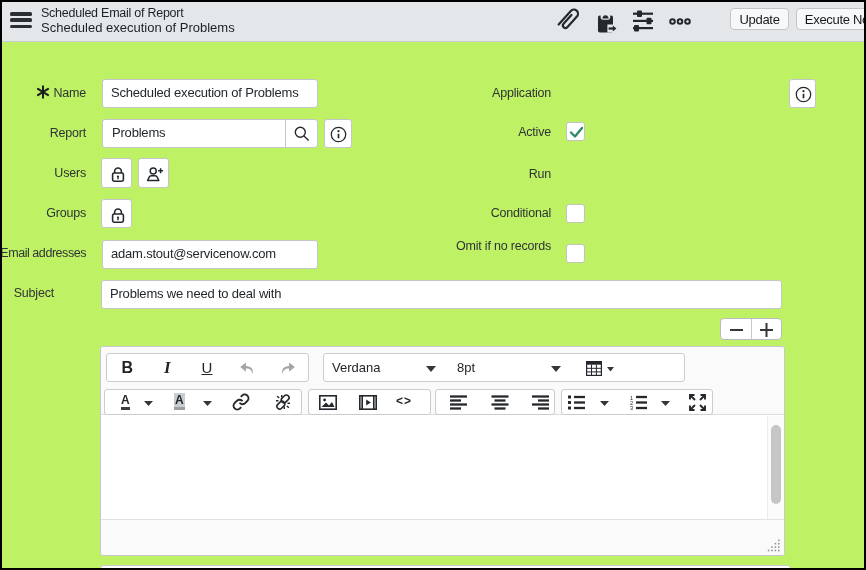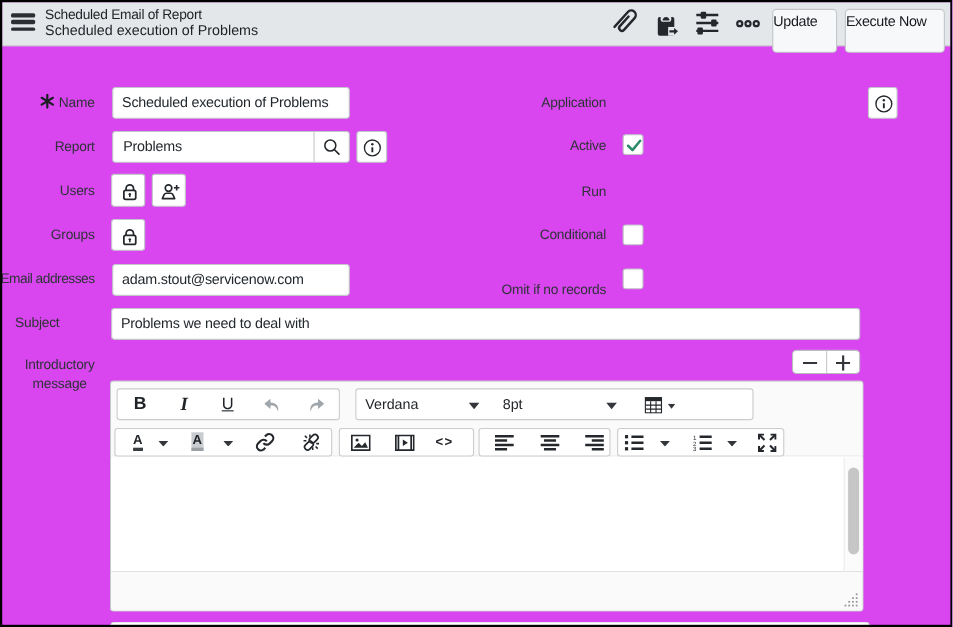--- a/index.html
+++ b/index.html
@@ -1,27 +1,27 @@
 <!DOCTYPE html>
 <html><head>
 <meta charset="utf-8">
 <style>
   * { margin:0; padding:0; box-sizing:border-box; }
   html,body { width:866px; height:570px; background:#fff; font-family:"Liberation Sans", sans-serif; }
-  #page { position:relative; width:866px; height:570px; background:#d946ef; overflow:hidden; }
+  #page { position:relative; width:866px; height:570px; background:#bef264; overflow:hidden; }
   #frame { position:absolute; inset:0; border:2px solid #000; z-index:99; pointer-events:none; }
   
   #hdr { position:absolute; left:2px; top:2px; width:862px; height:40px; background:#e4e7e9; border-bottom:1px solid #c9cccf; }
   .hbar { position:absolute; left:8px; width:21.5px; height:3.6px; background:#2b2f33; border-radius:1.5px; }
   .ht { position:absolute; left:42px; font-size:12.5px; color:#1d2125; white-space:nowrap; }
   .hicon { position:absolute; top:0; }
-  .btn { position:absolute; top:6px; height:40px; background:#f7f8f9; border:1px solid #c2c6c9; border-radius:4px; font-size:13px; color:#16191d; text-align:left; line-height:22px; letter-spacing:-0.3px; }
+  .btn { position:absolute; top:6px; height:22px; background:#f7f8f9; border:1px solid #c2c6c9; border-radius:4px; font-size:13px; color:#16191d; text-align:center; line-height:22px; letter-spacing:-0.3px;margin-left:28px; }
   
   .lbl { position:absolute; font-size:12.5px; letter-spacing:-0.2px; color:#2f3338; white-space:nowrap; line-height:18px; }
-  .lr { text-align:center; }
+  .lr { text-align:right; }
   
   .inp { position:absolute; height:29px; background:#fff; border:1px solid #c2c6c9; border-radius:3px; font-size:13px; color:#23282d; line-height:26px; padding-left:8px; white-space:nowrap; letter-spacing:-0.2px; }
   .sq { position:absolute; background:#fff; border:1px solid #c2c6c9; border-radius:3px; }
   .cb { position:absolute; width:19px; height:19px; background:#fff; border:1px solid #bfc3c6; border-radius:3px; }
   
   #rte { position:absolute; left:100px; top:346px; width:685px; height:210px; border:1px solid #c5c8cb; border-radius:3px; background:#fff; }
   #tb { position:absolute; left:0; top:0; width:683px; height:68px; background:#fafafa; border-bottom:1px solid #dedede; border-radius:2px 2px 0 0; }
   .tg { position:absolute; background:#fff; border:1px solid #cccccc; border-radius:3px; }
   #ct { position:absolute; left:0; top:69px; width:683px; height:103px; background:#fff; }
   #sbtrack { position:absolute; right:0; top:0; width:17px; height:103px; background:#fbfbfb; border-left:1px solid #ececec; }
@@ -88,27 +88,26 @@
         <path d="M1.9 3.9 L12.1 10.1"></path>
         <path d="M12.1 3.9 L1.9 10.1"></path>
     </g>
   </svg>
   <div class="lbl lr" style="right:780px;top:84px">Name</div>
   <div class="lbl lr" style="right:780px;top:124px">Report</div>
   <div class="lbl lr" style="right:780px;top:164px">Users</div>
   <div class="lbl lr" style="right:780px;top:204px">Groups</div>
   <div class="lbl lr" style="right:780px;top:244px;letter-spacing:-0.45px">Email addresses</div>
   <div class="lbl lr" style="right:812px;top:284px">Subject</div>
-  <div class="lbl lr" style="right:780px;top:322px">Introductory<br>message</div>
 
   <div class="lbl lr" style="right:315px;top:84px">Application</div>
   <div class="lbl lr" style="right:315px;top:122.5px">Active</div>
   <div class="lbl lr" style="right:315px;top:164.5px">Run</div>
   <div class="lbl lr" style="right:315px;top:203.5px">Conditional</div>
-  <div class="lbl lr" style="right:315px;top:254px">Omit if no records</div>
+  <div class="lbl lr" style="right:315px;top:237px">Omit if no records</div>
 
   <div class="inp" style="left:102px;top:79px;width:216px">Scheduled execution of Problems</div>
 
   <div class="inp" style="left:102px;top:119px;width:216px;padding-left:0">
     <span style="padding-left:9px">Problems</span>
     <div style="position:absolute;right:0;top:0;width:32px;height:27px;border-left:1px solid #c2c6c9;">
       <svg style="position:absolute;left:8px;top:6px" width="16" height="16" viewBox="0 0 16 16">
         <circle cx="6.3" cy="6.3" r="5" fill="none" stroke="#24282c" stroke-width="1.4"></circle>
         <path d="M10 10 L14.6 14.6" stroke="#24282c" stroke-width="1.4"></path>
       </svg>

